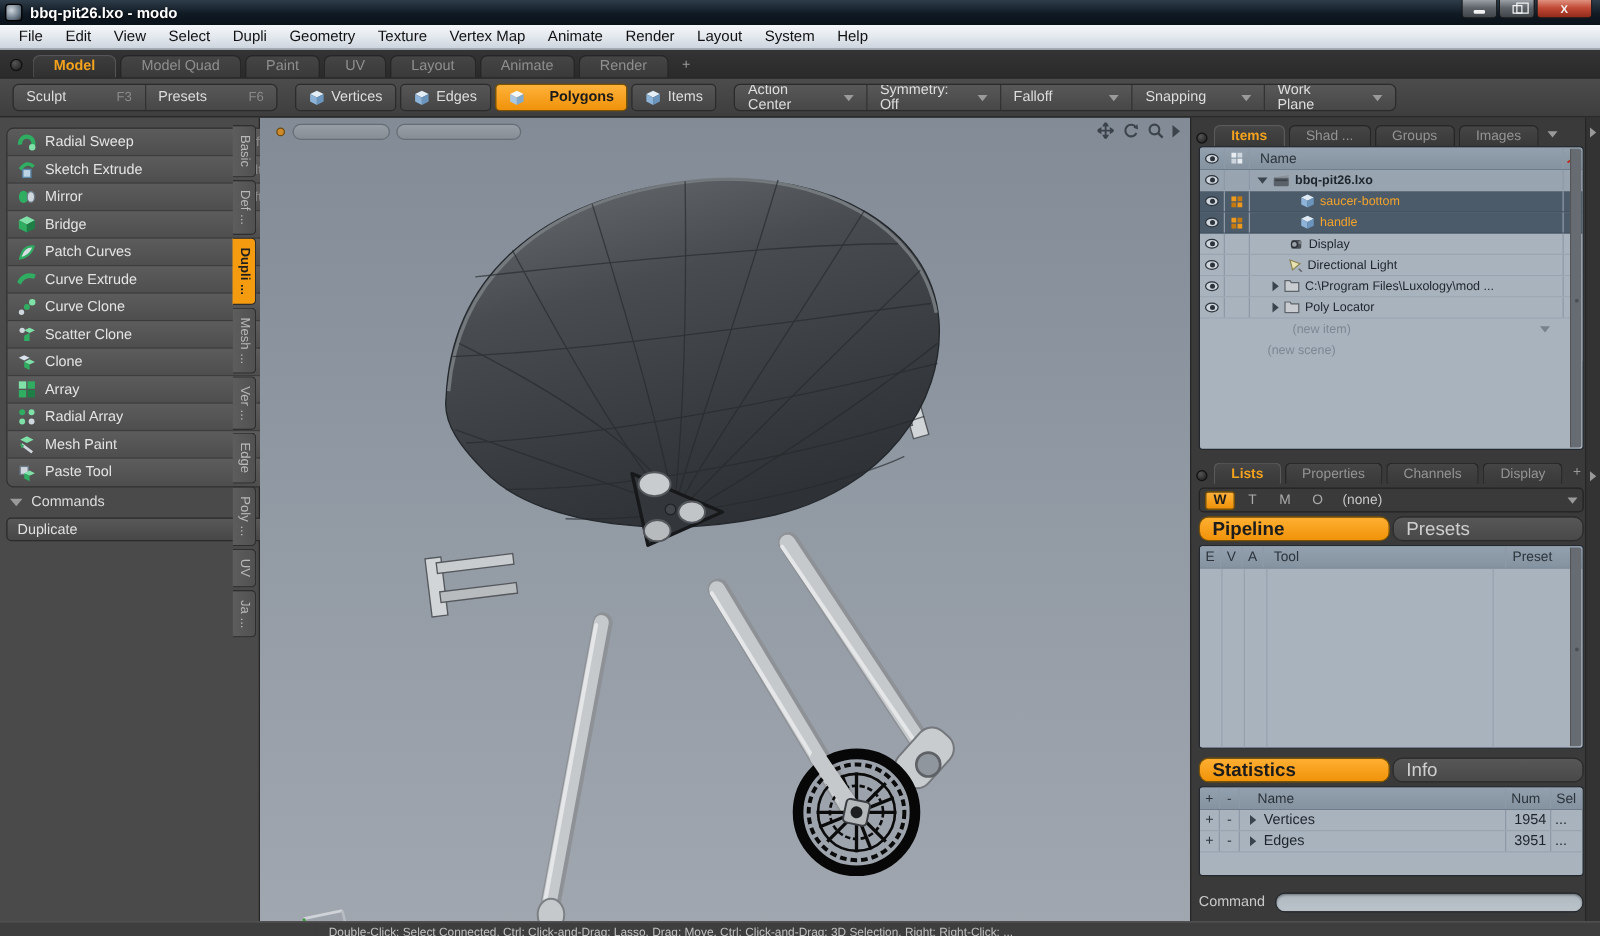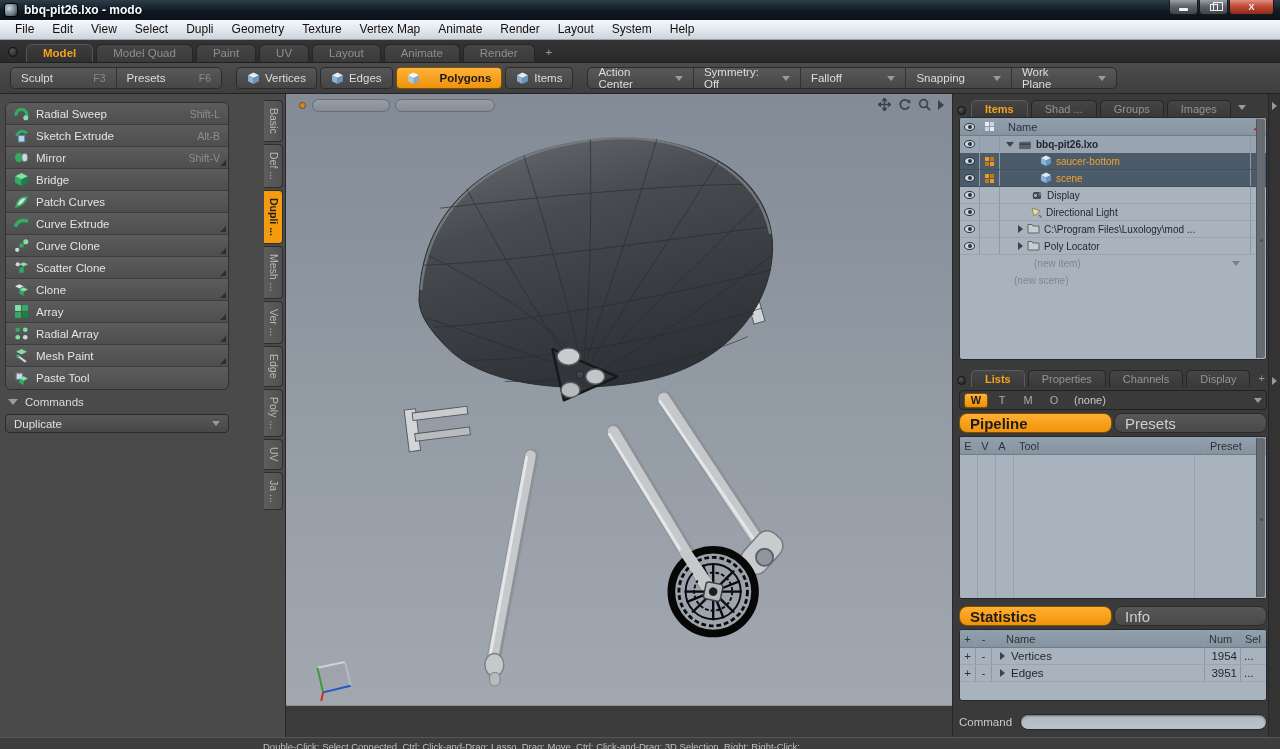--- a/index.html
+++ b/index.html
@@ -38,21 +38,21 @@
   .sculpt-group .tb-seg{flex:1;justify-content:space-between;}
   .modes{display:flex;gap:3px;margin-left:14px;}
   .mode-btn{display:flex;align-items:center;gap:5px;height:22px;padding:0 10px;border:1px solid #2b2b2b;border-radius:4px;background:linear-gradient(#565656,#454545);font-size:11.5px;color:#ddd;}
   .mode-btn.active{background:linear-gradient(#ffb23a,#f0920a);color:#1a1a1a;font-weight:bold;border-color:#7a5200;gap:20px;}
   .drops{margin-left:14px;width:530px;}
   .drop-seg{flex:1;justify-content:space-between;gap:23px;}
   .caret{width:0;height:0;border-left:4px solid transparent;border-right:4px solid transparent;border-top:5px solid #9a9a9a;}
 
   
   .main{position:absolute;top:94px;left:0;right:0;bottom:12px;display:flex;}
-  .sidebar{width:286px;background:#4a4a4a;position:relative;border-right:1px solid #272727;}
+  .sidebar{width:208px;background:#4a4a4a;position:relative;border-right:1px solid #272727;}
   .viewport{flex:1;position:relative;overflow:hidden;}
   .rightpanel{width:328px;background:#3a3a3a;position:relative;border-left:1px solid #272727;display:flex;flex-direction:column;padding:3px 13px 0 6px;}
 
   
   .tools{position:absolute;left:5px;top:8px;width:224px;border:1px solid #303030;border-radius:6px;overflow:hidden;}
   .tool-row{height:22px;display:flex;align-items:center;gap:7px;padding:0 8px;background:linear-gradient(#5c5c5c,#4e4e4e);border-bottom:1px solid #3d3d3d;position:relative;}
   .tool-row:last-child{border-bottom:none;}
   .tool-label{font-size:11.5px;color:#e4e4e4;}
   .tool-key{margin-left:auto;font-size:10.5px;color:#8d8d8d;}
   .tool-row.more::after{content:"";position:absolute;right:2px;bottom:2px;border-left:6px solid transparent;border-bottom:6px solid #2e2e2e;}
@@ -628,21 +628,21 @@
               <rect x="0" y="5" width="4" height="4" fill="#c47a10"></rect>
               <rect x="5" y="5" width="4" height="4" fill="#f09a1c"></rect>
             </svg>
           </div>
         <div class="c-name" style="padding-left:40px">
           <svg width="12" height="12" viewBox="0 0 12 12">
               <polygon points="6,0.5 11,3 6,5.5 1,3" fill="#dfeaf4"></polygon>
               <polygon points="1,3 6,5.5 6,11 1,8.5" fill="#8db4d8"></polygon>
               <polygon points="11,3 6,5.5 6,11 11,8.5" fill="#6b95bd"></polygon>
             </svg>
-          <span>scene</span>
+          <span>handle</span>
         </div>
         <div class="c-ax"></div>
       </div>
 
       <div class="irow">
         <div class="c-eye">
             <span class="eye"></span>
           </div>
         <div class="c-grid"></div>
         <div class="c-name" style="padding-left:30px">

